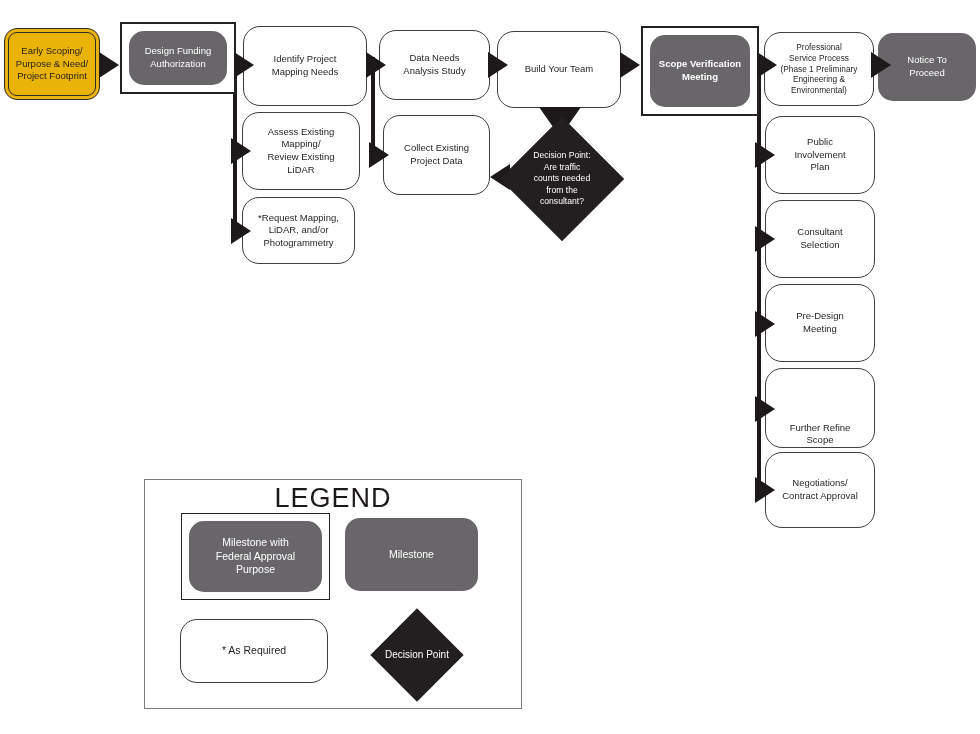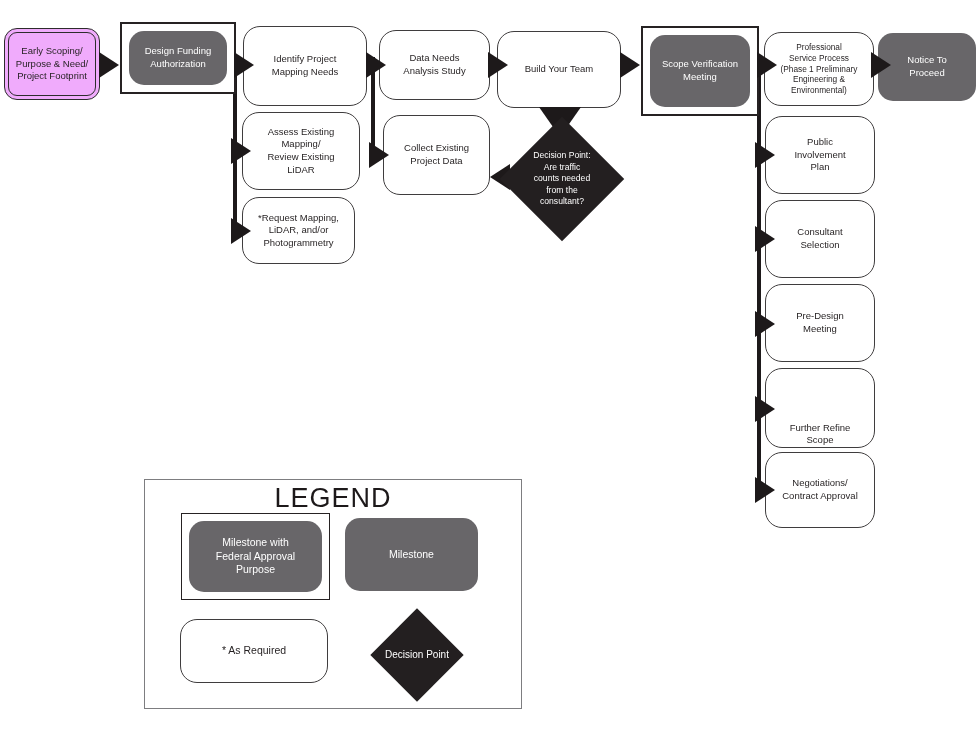--- a/index.html
+++ b/index.html
@@ -10,21 +10,21 @@
   .node{
     position:absolute;display:flex;align-items:center;justify-content:center;
     box-sizing:border-box;text-align:center;
   }
   .lbl{white-space:pre-line;text-align:center;font-size:9.5px;line-height:1.32;}
   .white-node{background:#ffffff;border:1.5px solid #3f3d3e;border-radius:17px;}
   .gray-node{background:#686669;color:#ffffff;border-radius:15px;}
   .gray-node .lbl{color:#ffffff;}
   .sq-frame{position:absolute;box-sizing:border-box;border:2px solid #262223;background:#fff;padding:7px;display:flex;}
   .sq-frame .gray-node{position:relative;flex:1;display:flex;align-items:center;justify-content:center;}
-  .dbl-outer{background:#f0abfc;border:1.5px solid #2e2c2d;border-radius:13px;}
+  .dbl-outer{background:#eab308;border:1.5px solid #2e2c2d;border-radius:13px;}
   .dbl-inner{position:absolute;inset:3px;border:1px solid #2e2c2d;border-radius:9px;
              display:flex;align-items:center;justify-content:center;}
   .arrow-r{position:absolute;width:0;height:0;border-top:13px solid transparent;
            border-bottom:13px solid transparent;border-left:20px solid #1d191a;}
   .arrow-l{position:absolute;width:0;height:0;border-top:13px solid transparent;
            border-bottom:13px solid transparent;border-right:20px solid #1d191a;}
   .arrow-d{position:absolute;width:0;height:0;border-left:21px solid transparent;
            border-right:21px solid transparent;border-top:30px solid #1d191a;}
   .vline{position:absolute;width:4px;background:#1d191a;}
   .diamond{position:absolute;background:#231f20;transform:rotate(45deg);}
@@ -68,21 +68,21 @@
 
   <div class="node white-node" style="left:379px;top:30px;width:111px;height:70px;">
     <div class="lbl">Data Needs
 Analysis Study</div>
   </div>
 
   <div class="node white-node" style="left:497px;top:31px;width:124px;height:77px;">
     <div class="lbl">Build Your Team</div>
   </div>
 
-  <div class="sq-frame" style="left:641px;top:26px;width:118px;height:90px;">
+  <div class="sq-frame" style="left:641px;top:26px;width:118px;height:90px;font-weight:bold;">
     <div class="gray-node">
       <div class="lbl">Scope Verification
 Meeting</div>
     </div>
   </div>
 
   <div class="node white-node prof" style="left:764px;top:32px;width:110px;height:74px;">
     <div class="lbl">Professional
 Service Process
 (Phase 1 Preliminary

